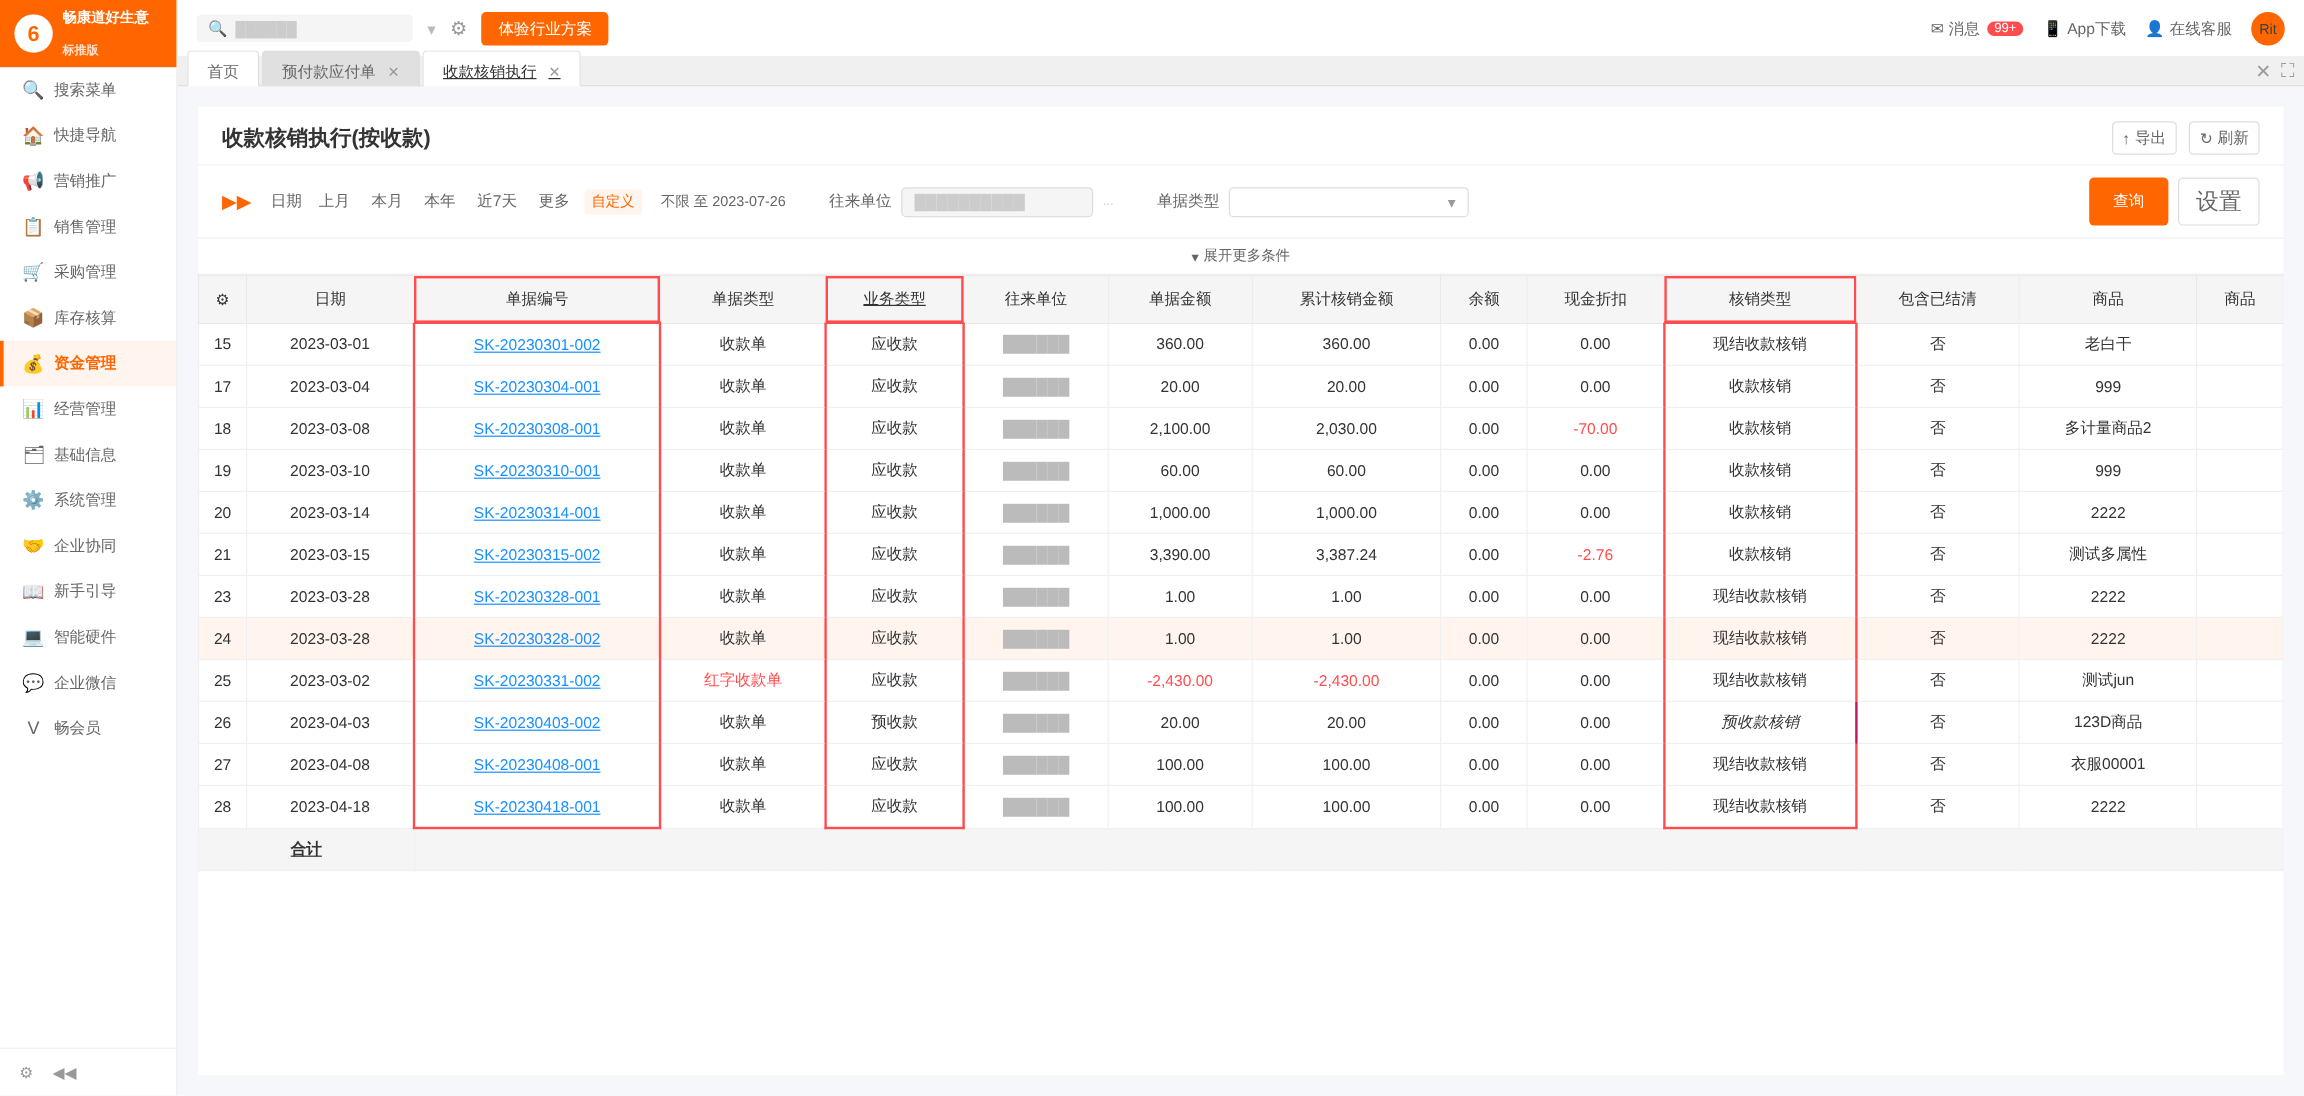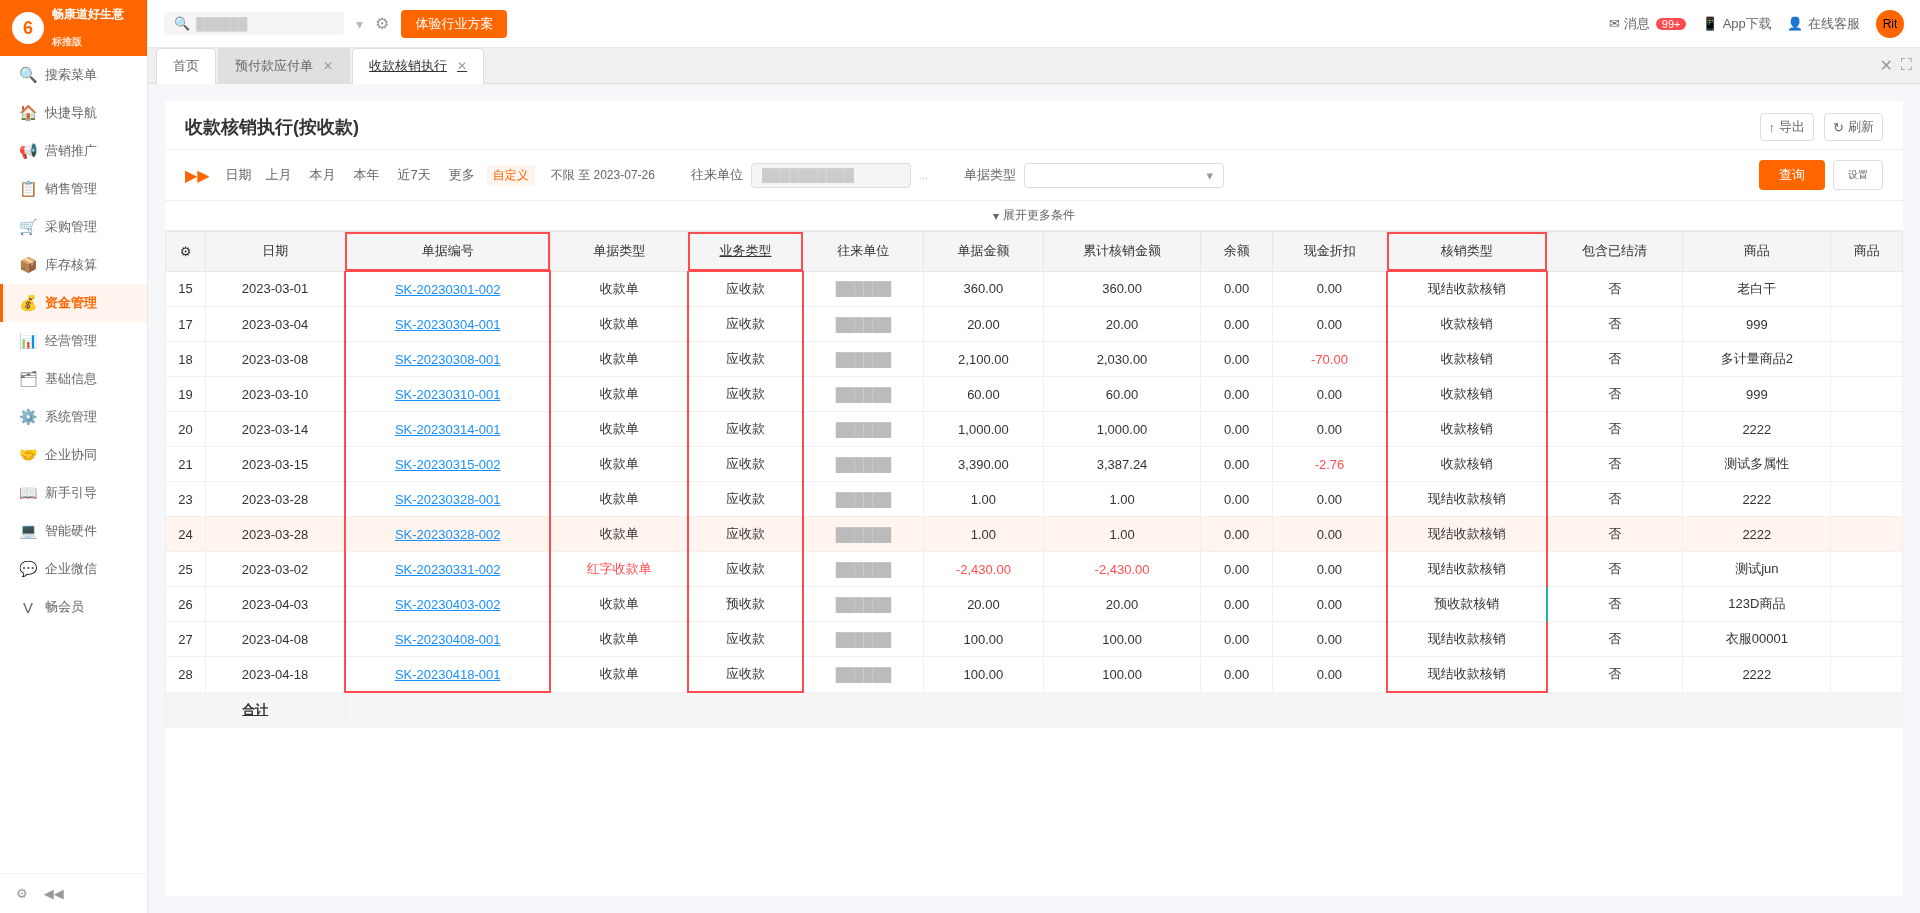--- a/index.html
+++ b/index.html
@@ -22,21 +22,21 @@
 
     
     .topbar { height: 48px; background: #fff; border-bottom: 1px solid #e8e8e8; display: flex; align-items: center; padding: 0 16px; gap: 12px; }
     .topbar-search { flex: 0 0 180px; background: #f5f5f5; border-radius: 4px; padding: 4px 10px; color: #999; font-size: 13px; display: flex; align-items: center; gap: 6px; }
     .topbar-btn { background: #ff6600; color: #fff; border: none; border-radius: 4px; padding: 5px 14px; font-size: 13px; cursor: pointer; font-family: inherit; }
     .topbar-right { margin-left: auto; display: flex; align-items: center; gap: 16px; color: #666; font-size: 13px; }
     .topbar-right .msg-badge { background: #ff4d4f; color: #fff; border-radius: 10px; padding: 0 6px; font-size: 11px; margin-left: 2px; }
     .gear-icon { color: #999; font-size: 16px; cursor: pointer; }
 
     
-    .tabbar { height: 36px; background: #f0f0f0; display: flex; align-items: center; padding: 0 8px; gap: 2px; border-bottom: 1px solid #ddd; }
+    .tabbar { height: 24px; background: #f0f0f0; display: flex; align-items: center; padding: 0 8px; gap: 2px; border-bottom: 1px solid #ddd; }
     .tab { height: 36px; padding: 0 16px; display: flex; align-items: center; gap: 6px; font-size: 13px; color: #666; cursor: pointer; border-radius: 4px 4px 0 0; background: #e0e0e0; border: 1px solid #ddd; border-bottom: none; }
     .tab.active { background: #fff; color: #333; border-color: #ddd; text-decoration: underline; }
     .tab .close-btn { color: #999; font-size: 12px; margin-left: 4px; }
     .tab-home { background: #fff; }
     .tabbar-right { margin-left: auto; display: flex; gap: 8px; color: #999; font-size: 16px; }
 
     
     .page-content { flex: 1; overflow: hidden; display: flex; flex-direction: column; padding: 17px; background: #f5f7fa; }
 
     
@@ -49,21 +49,21 @@
     .filter-bar { background: #fff; padding: 10px 20px; border-bottom: 1px solid #eee; display: flex; align-items: center; gap: 16px; flex-wrap: wrap; }
     .filter-section { display: flex; align-items: center; gap: 8px; }
     .filter-label { color: #666; font-size: 13px; }
     .filter-dates { display: flex; gap: 6px; align-items: center; }
     .date-btn { color: #666; font-size: 13px; cursor: pointer; padding: 2px 6px; }
     .date-btn.custom { color: #ff6600; background: #fff5ee; border-radius: 3px; padding: 2px 6px; font-size: 12px; }
     .filter-date-range { color: #666; font-size: 12px; }
     .filter-input { border: 1px solid #ddd; border-radius: 4px; padding: 4px 10px; font-size: 13px; color: #333; min-width: 160px; }
     .filter-select { border: 1px solid #ddd; border-radius: 4px; padding: 4px 10px; font-size: 13px; color: #999; min-width: 180px; display: flex; align-items: center; justify-content: space-between; }
     .query-btn { background: #ff6600; color: #fff; border: none; border-radius: 4px; padding: 6px 20px; font-size: 13px; cursor: pointer; font-family: inherit; }
-    .settings-btn { background: #fff; color: #666; border: 1px solid #ddd; border-radius: 4px; padding: 6px 14px; font-size: 10px; cursor: pointer; font-family: Liberation Mono, monospace; }
+    .settings-btn { background: #fff; color: #666; border: 1px solid #ddd; border-radius: 4px; padding: 6px 14px; font-size: 19px; cursor: pointer; font-family: Liberation Mono, monospace; }
 
     
     .expand-row { background: #fff; border-bottom: 1px solid #eee; padding: 6px 20px; display: flex; align-items: center; justify-content: center; }
     .expand-btn { color: #666; font-size: 12px; cursor: pointer; display: flex; align-items: center; gap: 4px; }
 
     
     .table-container { flex: 1; overflow: auto; background: #fff; margin: 0; }
     table { width: 100%; border-collapse: collapse; font-size: 13px; }
     thead tr { background: #f5f5f5; }
     th { padding: 10px 8px; text-align: center; border: 1px solid #e8e8e8; color: #333; font-weight: 500; white-space: nowrap; position: sticky; top: 0; background: #f5f5f5; z-index: 10; }
@@ -174,21 +174,21 @@
         <span class="msg-badge">99+</span>
       </span>
       <span style="display:flex;align-items:center;gap:4px;">
         <span>📱</span>
         <span>App下载</span>
       </span>
       <span style="display:flex;align-items:center;gap:4px;">
         <span>👤</span>
         <span>在线客服</span>
       </span>
-      <span style="background:#ff6600;color:#000000;border-radius:50%;width:28px;height:28px;display:inline-flex;align-items:center;justify-content:center;font-size:12px;">Rit</span>
+      <span style="background:#ff6600;color:#404040;border-radius:50%;width:28px;height:28px;display:inline-flex;align-items:center;justify-content:center;font-size:12px;">Rit</span>
     </div>
   </div>
 
   <div class="tabbar">
     <div class="tab tab-home">
       <span>首页</span>
     </div>
     <div class="tab">
       <span>预付款应付单</span>
       <span class="close-btn">✕</span>
@@ -429,21 +429,21 @@
     <td>26</td>
     <td>2023-04-03</td>
     <td style="border-left:2px solid #ff4d4f;border-right:2px solid #ff4d4f;"><span class="link-text">SK-20230403-002</span></td>
     <td class="">收款单</td>
     <td style="border-left:2px solid #ff4d4f;border-right:2px solid #ff4d4f;">预收款</td>
     <td style="color:#bbb;">██████</td>
     <td class="">20.00</td>
     <td class="">20.00</td>
     <td>0.00</td>
     <td class="">0.00</td>
-    <td style="border-left:2px solid #ff4d4f;border-right:2px solid #14b8a6;">预收款核销</td>
+    <td style="border-left:2px solid #ff4d4f;border-right:2px solid #be185d;font-style:italic;">预收款核销</td>
     <td>否</td>
     <td>123D商品</td>
     <td></td>
   </tr>
             <tr>
     <td>27</td>
     <td>2023-04-08</td>
     <td style="border-left:2px solid #ff4d4f;border-right:2px solid #ff4d4f;"><span class="link-text">SK-20230408-001</span></td>
     <td class="">收款单</td>
     <td style="border-left:2px solid #ff4d4f;border-right:2px solid #ff4d4f;">应收款</td>

